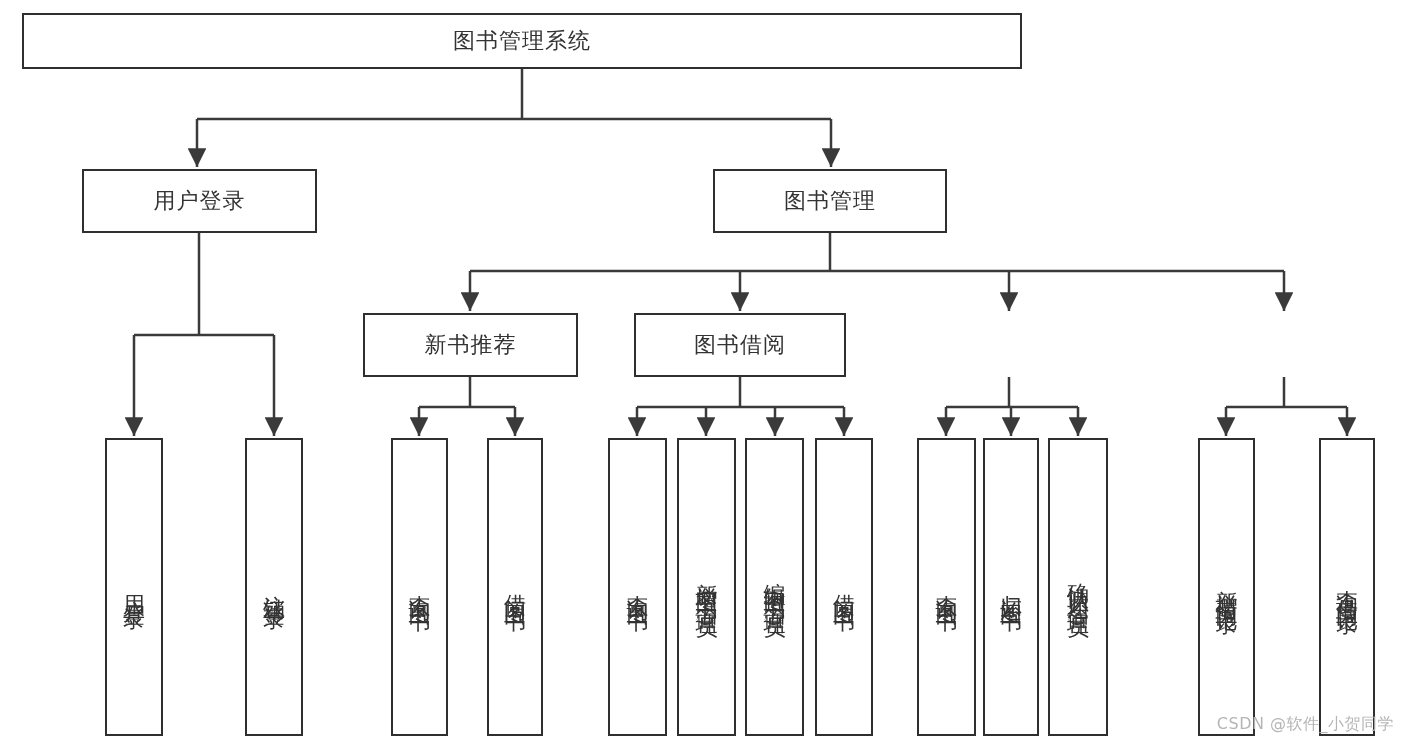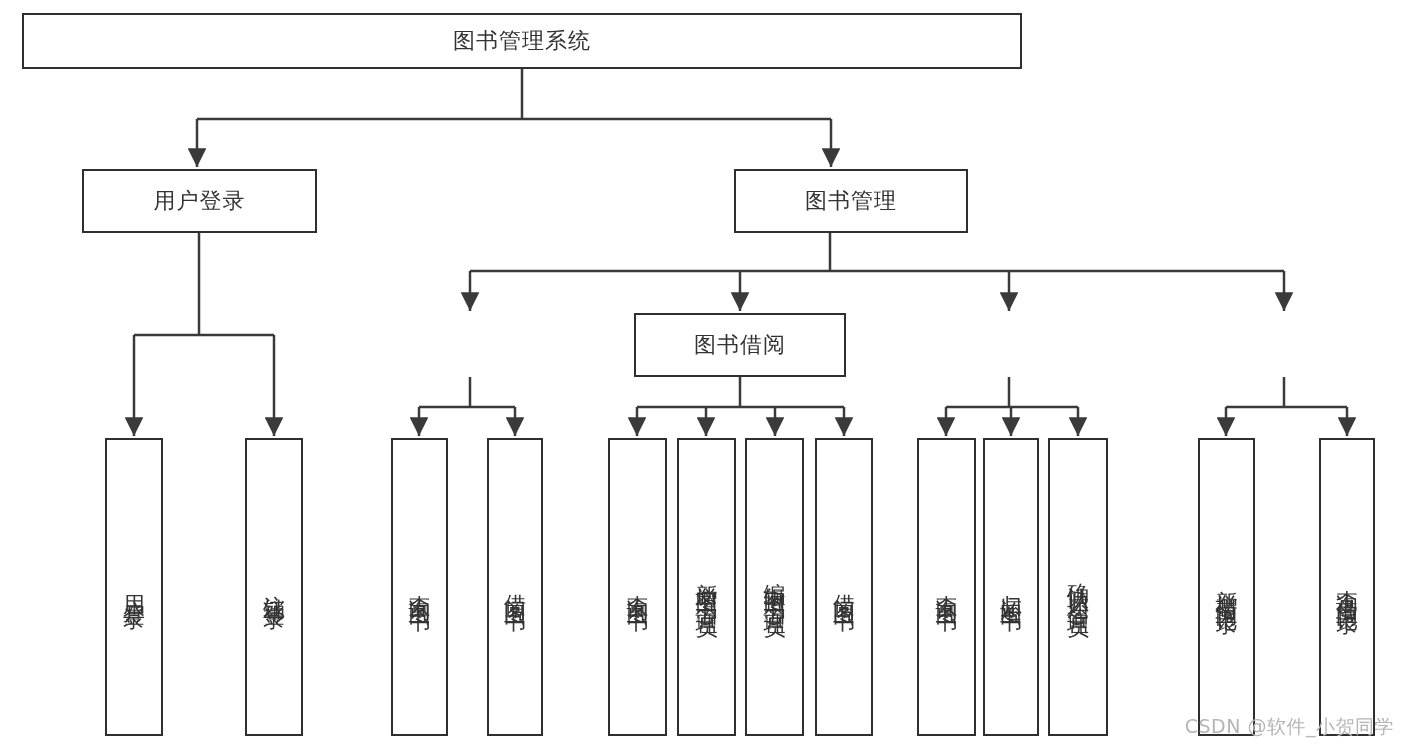--- a/index.html
+++ b/index.html
@@ -36,21 +36,21 @@
     border:2px solid var(--border); background:#fff;
     display:flex; align-items:center; justify-content:center;
     color:var(--text);
   }
   .vbox > span{
     writing-mode:vertical-rl; text-orientation:mixed;
     font-size:22px; line-height:1; letter-spacing:5px;
   }
   #watermark{
     position:absolute; top:714px; right:11px;
-    font-size:19px; letter-spacing:0.5px;
+    font-size:16px; letter-spacing:0.5px;
     color:var(--watermark); white-space:nowrap;
   }
 </style>
 </head>
 <body>
 
 <div id="stage">
 
   <svg id="wires" viewBox="0 0 1405 747" xmlns="http://www.w3.org/2000/svg">
     <defs>
@@ -96,22 +96,23 @@
 
     <path d="M1284,377 V407"></path>
     <path d="M1226,407 H1347"></path>
     <path d="M1226,407 V436" marker-end="url(#arrowhead)"></path>
     <path d="M1347,407 V436" marker-end="url(#arrowhead)"></path>
   </svg>
 
   <div class="hbox" style="left:22px; top:13px; width:1000px; height:56px;">图书管理系统</div>
 
   <div class="hbox" style="left:82px; top:169px; width:235px; height:64px;">用户登录</div>
-  <div class="hbox" style="left:734px; top:169px; width:234px; height:64px;">图书管理</div>
+  <div class="hbox" style="left:713px; top:169px; width:234px; height:64px;">图书管理</div>
 
+  <div class="hbox" style="left:363px; top:313px; width:215px; height:64px;">新书推荐</div>
   <div class="hbox" style="left:634px; top:313px; width:212px; height:64px;">图书借阅</div>
 
   <div class="vbox" style="left:105px;">
     <span>用户登录</span>
   </div>
   <div class="vbox" style="left:245px;">
     <span>注销登录</span>
   </div>
 
   <div class="vbox" style="left:391px; width:57px;">

